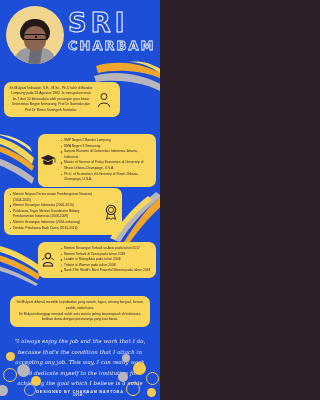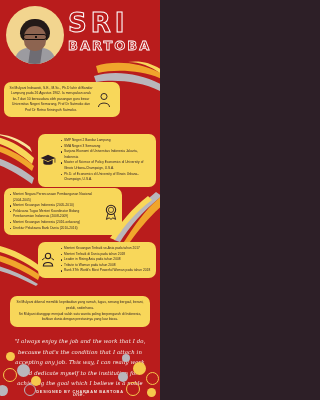--- a/index.html
+++ b/index.html
@@ -5,21 +5,21 @@
   * { box-sizing: border-box; margin: 0; padding: 0; }
   html, body {
     width: 160px; height: 400px;
     background: #2d1f27;
     font-family: "Liberation Sans", sans-serif;
     overflow: hidden;
   }
   #poster {
     position: relative;
     width: 160px; height: 400px;
-    background: #b91c1c;
+    background: #1d4ed8;
     overflow: hidden;
   }
 
   
   .header { position: relative; height: 78px; }
   .portrait-wrap {
     position: absolute; left: 6px; top: 6px;
     width: 58px; height: 58px;
     border-radius: 50%;
     background: #f2d58f;
@@ -195,21 +195,21 @@
     <div class="portrait-wrap">
       <div class="portrait-face">
         <div class="p-body"></div>
         <div class="p-hair"></div>
         <div class="p-skin"></div>
         <div class="p-glass"></div>
       </div>
     </div>
     <div class="title-block">
       <div class="t-sri">SRI</div>
-      <div class="t-mul">BARTOBA</div>
+      <div class="t-mul">CHARBAM</div>
     </div>
   </div>
 
   <svg class="brush br-top-right" viewBox="0 0 72 34">
     <path d="M2 6 C20 0 48 2 68 14 L70 20 C50 10 22 9 4 13 Z" fill="#f0a52c"></path>
     <path d="M0 16 C20 10 48 13 70 26 L68 32 C48 21 20 19 2 22 Z" fill="#b9b6bb"></path>
     <path d="M34 2 C48 2 60 8 70 16 L68 10 C58 3 46 0 34 2 Z" fill="#f8d75a"></path>
   </svg>
 
   <svg class="brush br-mid-left" viewBox="0 0 46 54">

